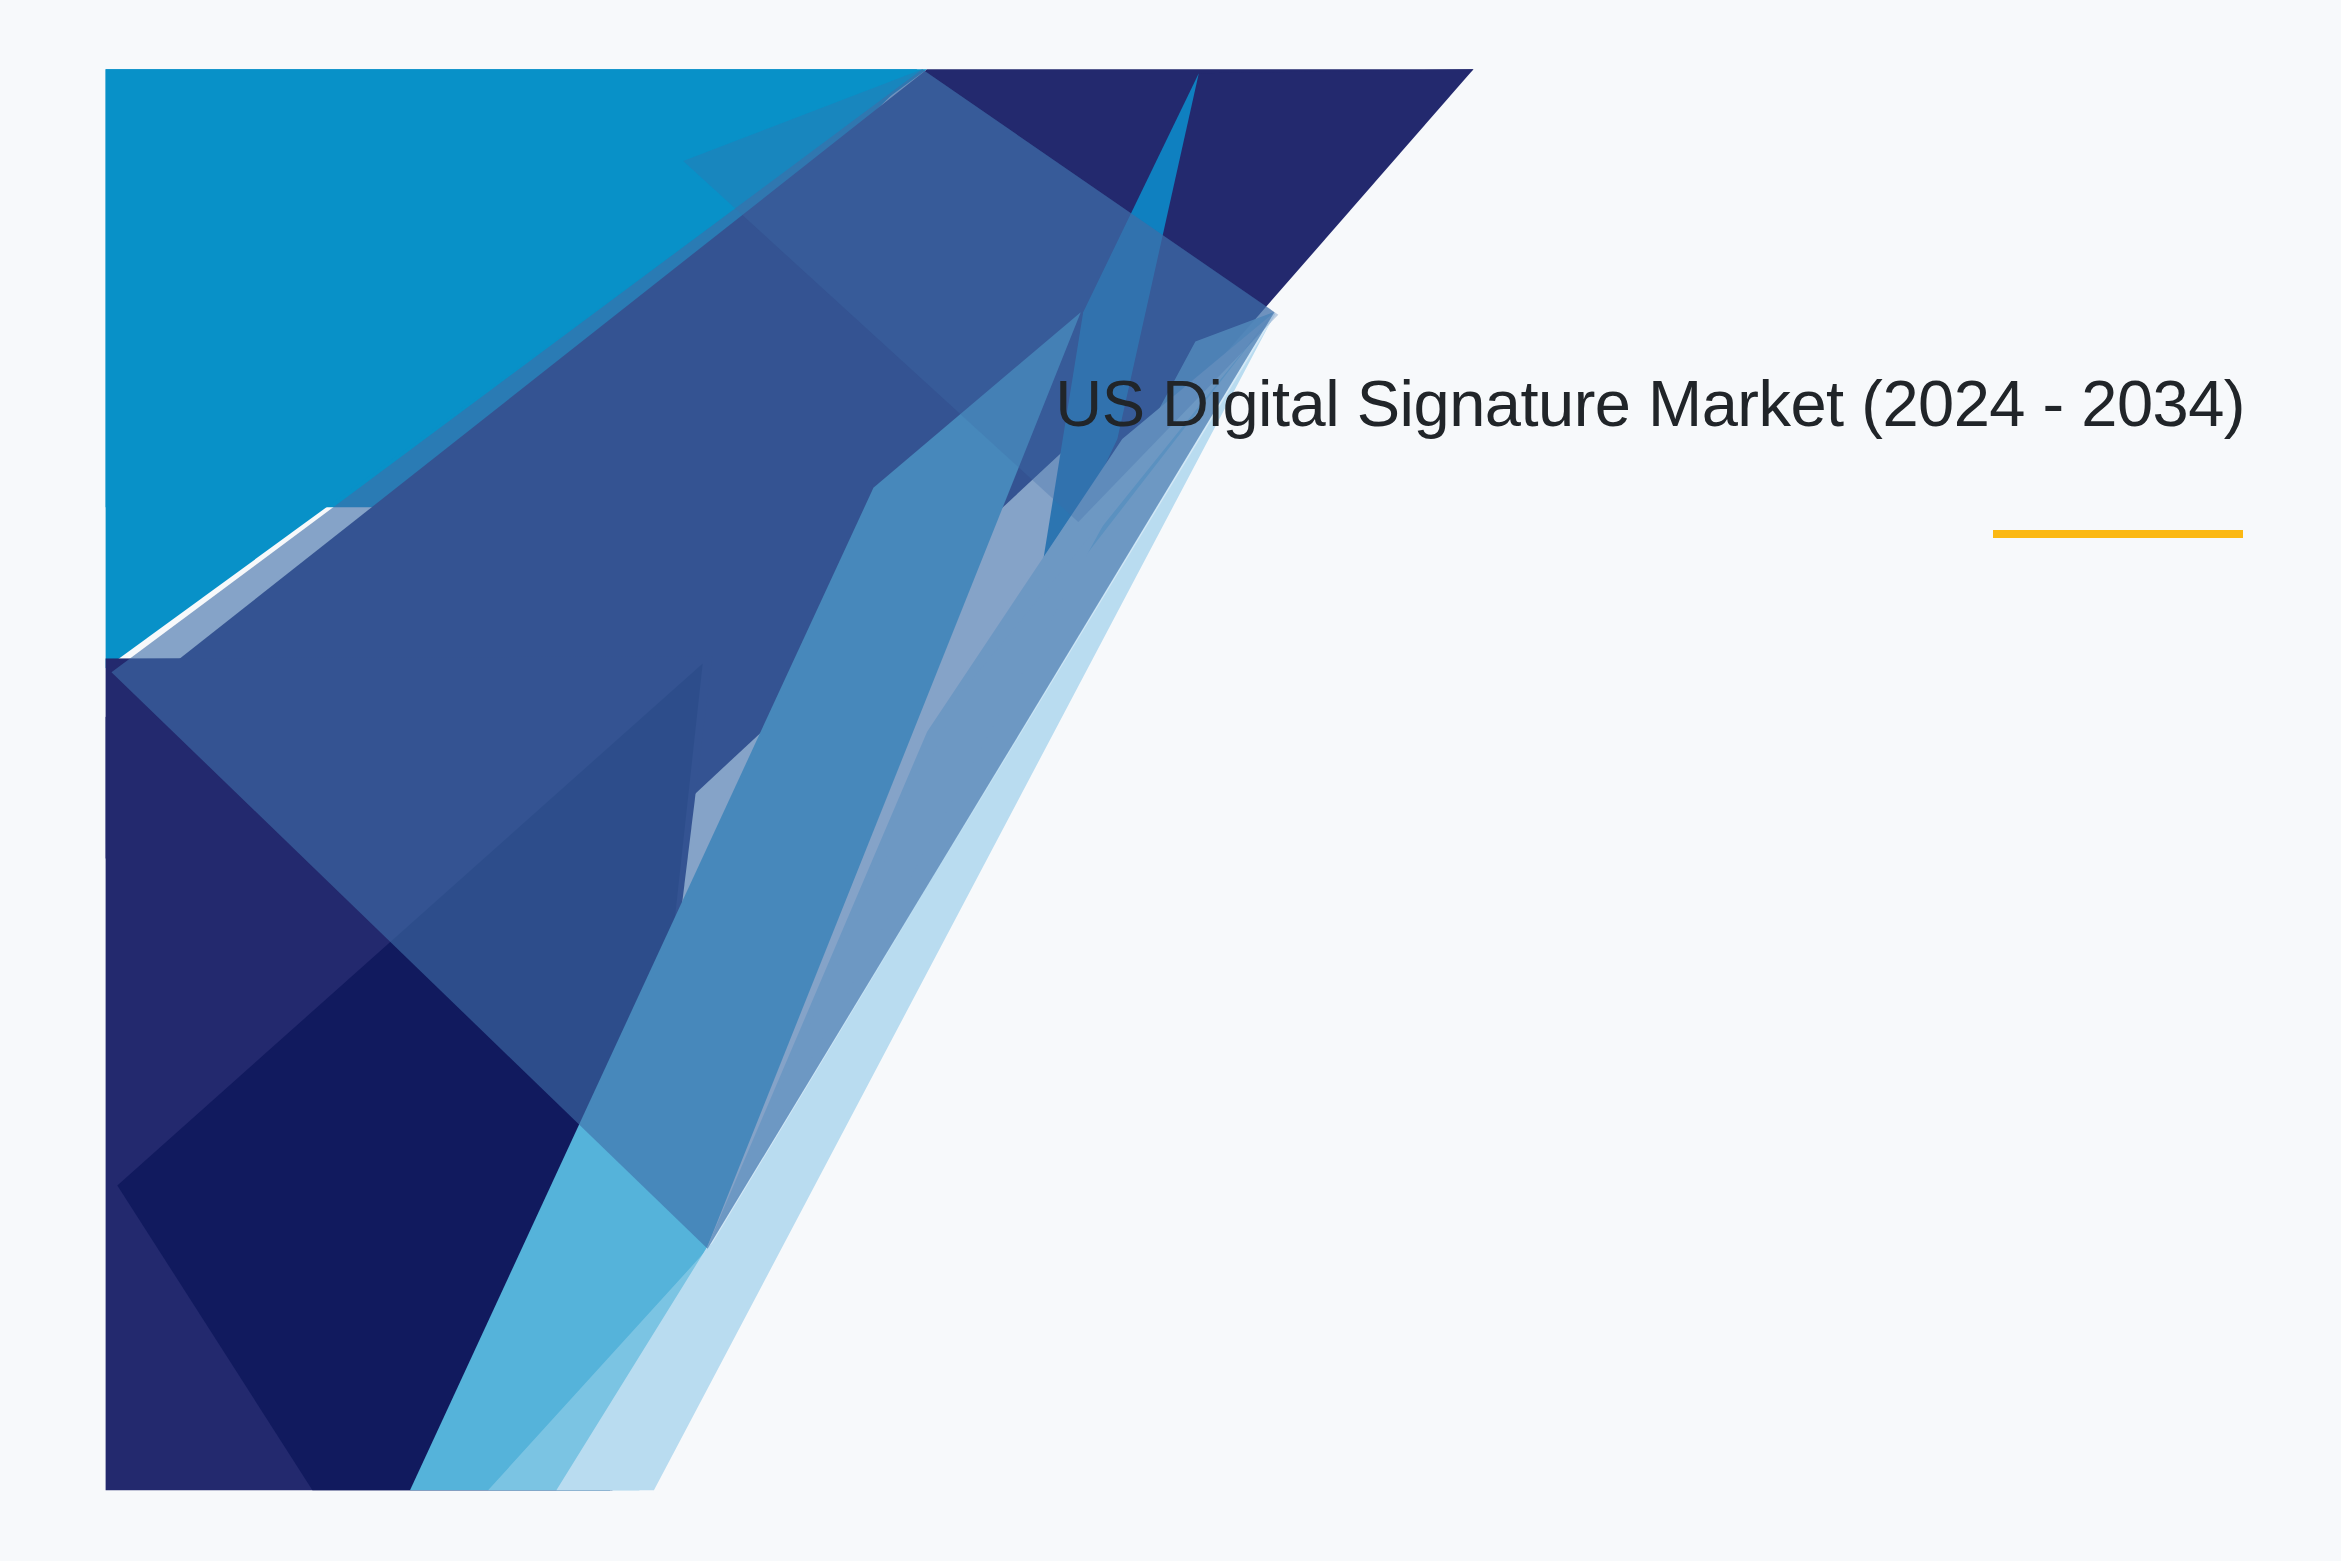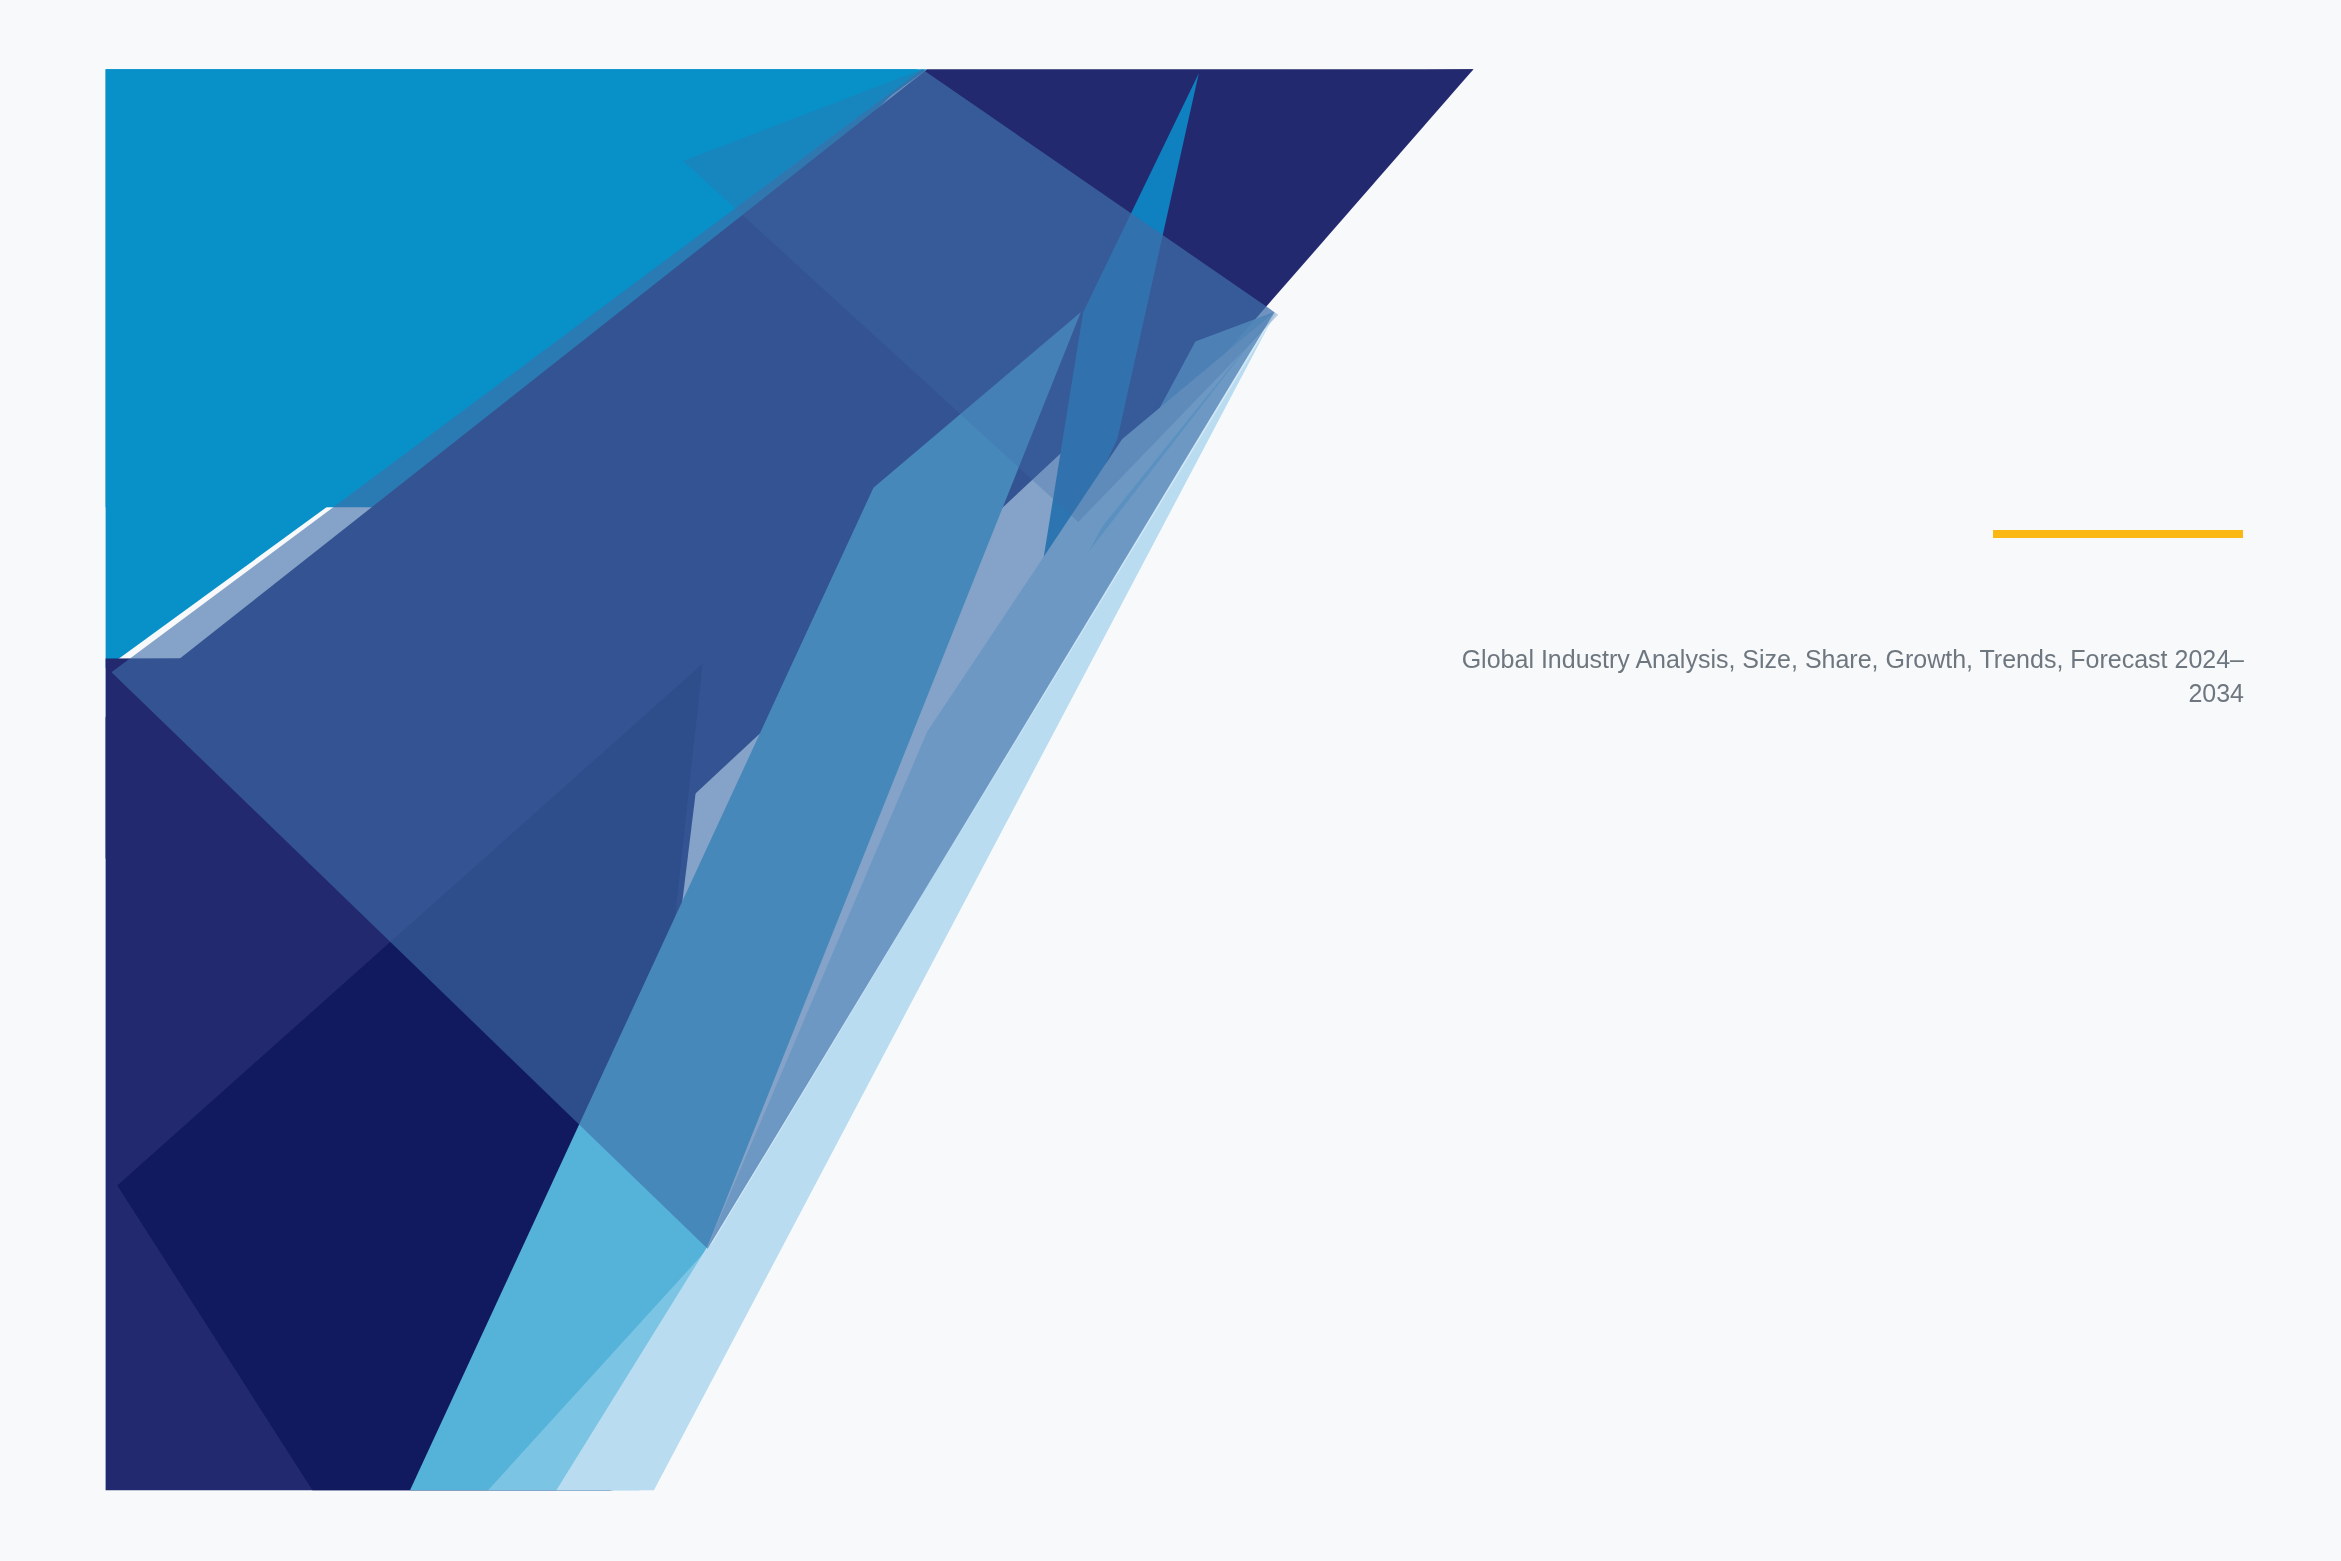--- a/index.html
+++ b/index.html
@@ -109,17 +109,19 @@
     <polygon points="2612,640 2612,648 1452,2556 1460,2548" fill="#d3e8f6"></polygon>
 
     <polygon points="1890,142 2612,640 1450,2560 228,1378" fill="#3f6da8" opacity="0.62"></polygon>
 
     <polygon points="1890,142 2620,645 2210,1070 1400,330" fill="#3f6da8" opacity="0.30"></polygon>
 
   </svg>
 
   <div id="title-underline"></div>
 
+  <div id="title-block">
+    <h1 id="report-title">US Digital Signature Market (2024 - 2034)</h1>
+  </div>
 
-  <p id="report-subtitle">Global Industry Analysis, Size, Share, Growth, Trends, Forecast 2024–2034</p>
 
 </div>
 
 
 </body></html>

